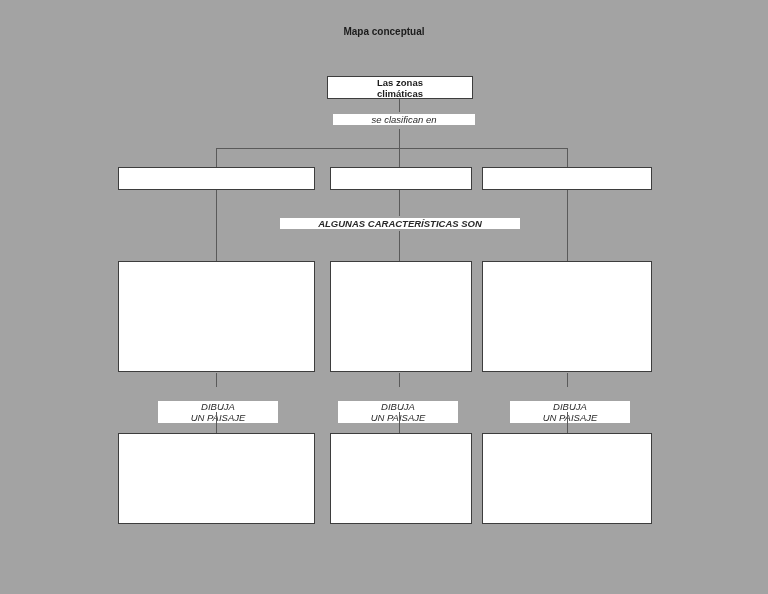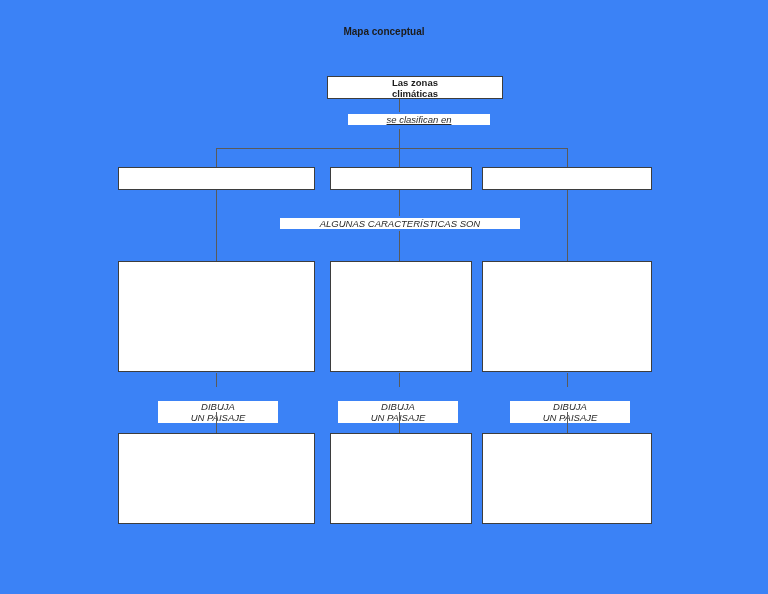--- a/index.html
+++ b/index.html
@@ -1,21 +1,21 @@
 <!DOCTYPE html>
 <html><head>
 <meta charset="utf-8">
 <style>
   * { margin: 0; padding: 0; box-sizing: border-box; }
   html, body { background: #ffffff; }
   .canvas {
     position: relative;
     width: 768px;
     height: 594px;
-    background: #3b82f6;
+    background: #a3a3a3;
     font-family: "Liberation Sans", sans-serif;
     color: #1c1c1c;
     overflow: hidden;
   }
   .title {
     position: absolute;
     left: 0; top. : 0;
     top: 26px;
     width: 768px;
     text-align: center;
@@ -30,21 +30,21 @@
     font-size: 10px;
     font-weight: 600;
     color: #1c1c1c;
   }
   .box {
     position: absolute;
     border: 1px solid #3d3d3d;
     background: #ffffff;
   }
   .root-box {
-    left: 327px; top: 76px; width: 176px; height: 23px;
+    left: 327px; top: 76px; width: 146px; height: 23px;
     display: flex; align-items: center; justify-content: center;
     text-align: center;
     font-size: 9.5px;
     font-weight: 600;
     line-height: 11px;
     white-space: pre-line;
   }
   .small-box { top: 167px; height: 23px; }
   .big-box   { top: 261px; height: 111px; }
   .draw-box  { top: 433px; height: 91px; }
@@ -64,22 +64,22 @@
   .link-label {
     position: absolute;
     font-style: italic;
     font-size: 9.5px;
     color: #2a2a2a;
     text-align: center;
     background: #ffffff;
     white-space: pre-line;
     line-height: 11px;
   }
-  .lbl-classify { left: 348px; top: 114px; width: 142px; text-decoration: underline; }
-  .lbl-chars    { left: 280px; top: 218px; width: 240px; }
+  .lbl-classify { left: 333px; top: 114px; width: 142px; }
+  .lbl-chars    { left: 280px; top: 218px; width: 240px; font-weight: bold; }
   .lbl-draw     { width: 120px; top: 401px; }
   .lbl-draw-left   { left: 158px; }
   .lbl-draw-middle { left: 338px; }
   .lbl-draw-right  { left: 510px; }
 </style>
 </head>
 <body>
 
 <div class="canvas">
 

